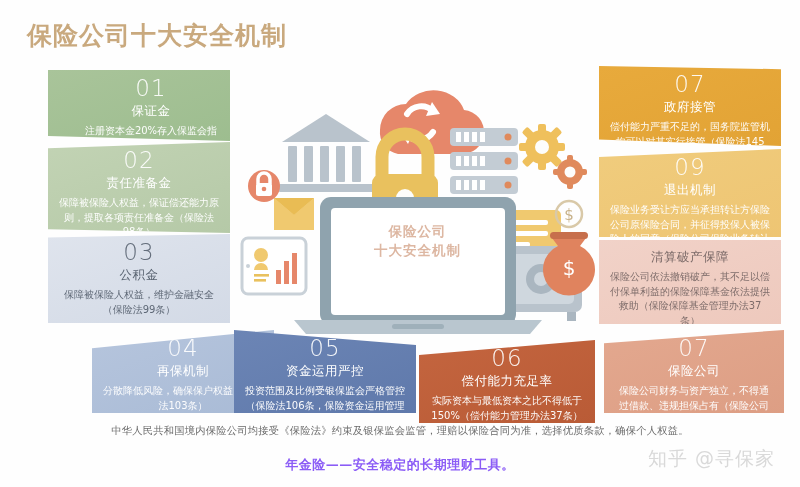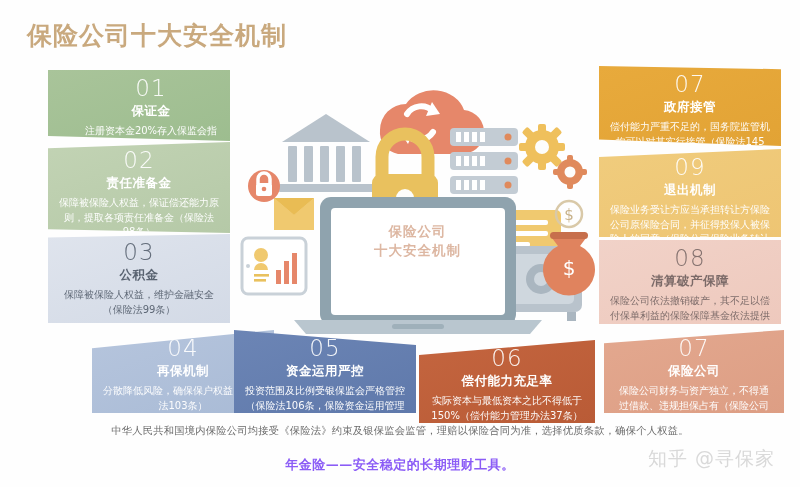--- a/index.html
+++ b/index.html
@@ -28,21 +28,21 @@
     padding: 6px 8px 4px 8px;
     overflow: hidden;
   }
   .card .num {
     font-size: 23px; font-weight: 300;
     line-height: 1.05;
     letter-spacing: 1px;
     opacity: .92;
   }
   .card .name {
-    font-size: 12.5px; font-weight: bold;
+    font-size: 12.5px; font-weight: normal;
     margin-top: 3px;
     letter-spacing: .5px;
   }
   .card .desc {
     font-size: 10px;
     line-height: 1.45;
     margin-top: 4px;
     padding: 0 3px;
     opacity: .97;
   }
@@ -160,21 +160,20 @@
     <div class="desc">偿付能力严重不足的，国务院监管机构可以对其实行接管（保险法145条）</div>
   </div>
 
   <div class="card" id="c09">
     <div class="num">09</div>
     <div class="name">退出机制</div>
     <div class="desc">保险业务受让方应当承担转让方保险公司原保险合同，并征得投保人被保险人的同意（保险公司保险业务转让管理办法）</div>
   </div>
 
   <div class="card pale2" id="c08">
-    <div class="num">08</div>
     <div class="name">清算破产保障</div>
     <div class="desc">保险公司依法撤销破产，其不足以偿付保单利益的保险保障基金依法提供救助（保险保障基金管理办法37条）</div>
   </div>
 
   <div class="card" id="c10">
     <div class="num">07</div>
     <div class="name">保险公司</div>
     <div class="desc">保险公司财务与资产独立，不得通过借款、违规担保占有（保险公司控股股东和实际控制人管理办法10条）</div>
   </div>
 

